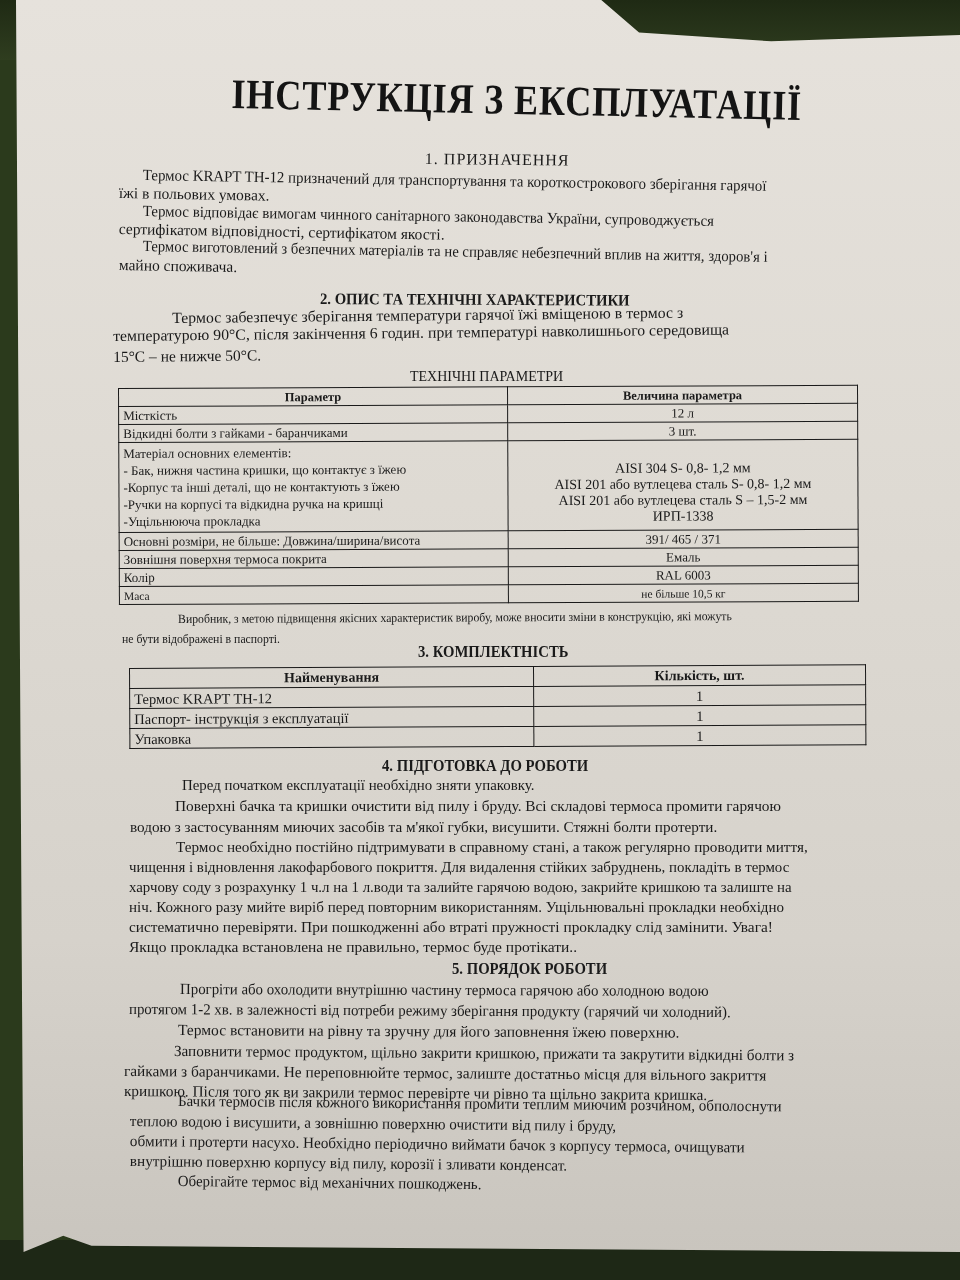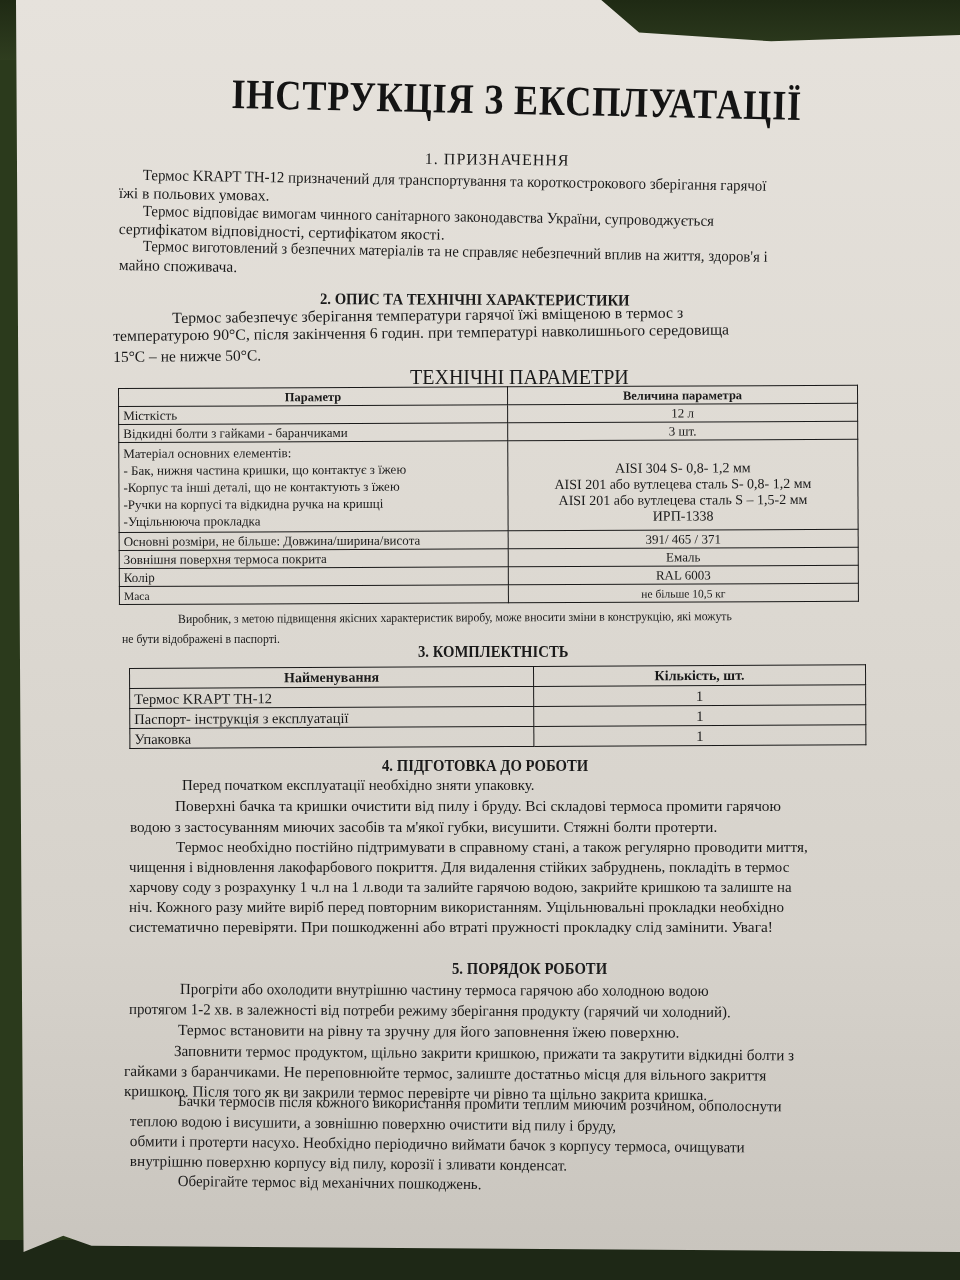--- a/index.html
+++ b/index.html
@@ -34,21 +34,21 @@
     white-space: nowrap; color: #141414;
     font-family: "Liberation Serif", serif;
     transform: rotate(1.2deg) scaleX(0.86);
   }
   .line {
     position: absolute; white-space: nowrap;
     font-size: 15.5px; line-height: 18px;
     transform-origin: left top;
   }
   .hd { font-weight: bold; font-size: 16px; }
-  .hd-sm { font-size: 20px; }
+  .hd-sm { font-size: 14px; }
   .small { font-size: 12.5px; }
   table.grid {
     position: absolute; border-collapse: collapse;
     font-size: 13px; transform-origin: left top;
   }
   table.grid td, table.grid th {
     border: 1.5px solid #1a1a1a; padding: 0 4px; height: 17px; line-height: 16px;
   }
   table.grid th { font-weight: bold; text-align: center; font-size: 12.5px; }
   td.c { text-align: center; }
@@ -155,20 +155,21 @@
 
   <div class="line hd" style="left:382px;top:757px;transform:scaleX(0.92);">4. ПІДГОТОВКА ДО РОБОТИ</div>
   <div class="line" style="left:182px;top:776px;transform:scaleX(0.96);">Перед початком експлуатації необхідно зняти упаковку.</div>
   <div class="line" style="left:175px;top:797px;transform:scaleX(0.99);">Поверхні бачка та кришки очистити від пилу і бруду. Всі складові термоса промити гарячою</div>
   <div class="line" style="left:130px;top:818px;transform:scaleX(0.98);">водою з застосуванням миючих засобів та м'якої губки, висушити.  Стяжні болти протерти.</div>
   <div class="line" style="left:176px;top:838px;transform:scaleX(0.98);">Термос необхідно постійно підтримувати в справному стані, а також регулярно проводити миття,</div>
   <div class="line" style="left:129px;top:858px;transform:scaleX(0.96);">чищення і відновлення лакофарбового покриття. Для видалення стійких забруднень,  покладіть в термос</div>
   <div class="line" style="left:129px;top:878px;transform:scaleX(0.96);">харчову соду з розрахунку 1 ч.л на 1 л.води та залийте гарячою водою, закрийте кришкою та залиште на</div>
   <div class="line" style="left:129px;top:898px;transform:scaleX(0.97);">ніч. Кожного разу мийте виріб перед повторним використанням.  Ущільнювальні прокладки необхідно</div>
   <div class="line" style="left:129px;top:918px;transform:scaleX(0.99);">систематично перевіряти. При пошкодженні або втраті пружності прокладку слід замінити. Увага!</div>
+  <div class="line" style="left:129px;top:938px;">Якщо прокладка встановлена не правильно, термос буде протікати..</div>
 
   <div class="line hd" style="left:452px;top:960px;transform:scaleX(0.92);">5. ПОРЯДОК РОБОТИ</div>
   <div class="line" style="left:180px;top:980px;transform:rotate(0.2deg) scaleX(0.96);">Прогріти або охолодити внутрішню частину термоса гарячою або холодною водою</div>
   <div class="line" style="left:129px;top:1000px;transform:rotate(0.3deg) scaleX(0.96);">протягом 1-2 хв. в залежності від потреби режиму зберігання продукту (гарячий чи холодний).</div>
   <div class="line" style="left:178px;top:1021px;transform:rotate(0.3deg);">Термос встановити на рівну та зручну для його заповнення  їжею поверхню.</div>
   <div class="line" style="left:174px;top:1042px;transform:rotate(0.4deg) scaleX(0.98);">Заповнити термос продуктом, щільно закрити кришкою, прижати та закрутити відкидні болти з</div>
   <div class="line" style="left:124px;top:1062px;transform:rotate(0.4deg) scaleX(0.99);">гайками  з баранчиками. Не переповнюйте термос, залиште достатньо місця для вільного закриття</div>
   <div class="line" style="left:124px;top:1082px;transform:rotate(0.4deg) scaleX(0.99);">кришкою. Після того як ви закрили термос перевірте чи рівно та щільно закрита кришка.</div>
   <div class="line" style="left:178px;top:1092px;transform:rotate(0.5deg) scaleX(0.97);">Бачки термосів після кожного використання промити теплим миючим розчином, обполоснути</div>
   <div class="line" style="left:130px;top:1112px;transform:rotate(0.6deg) scaleX(0.97);">теплою водою і висушити, а зовнішню поверхню очистити від пилу і бруду,</div>

